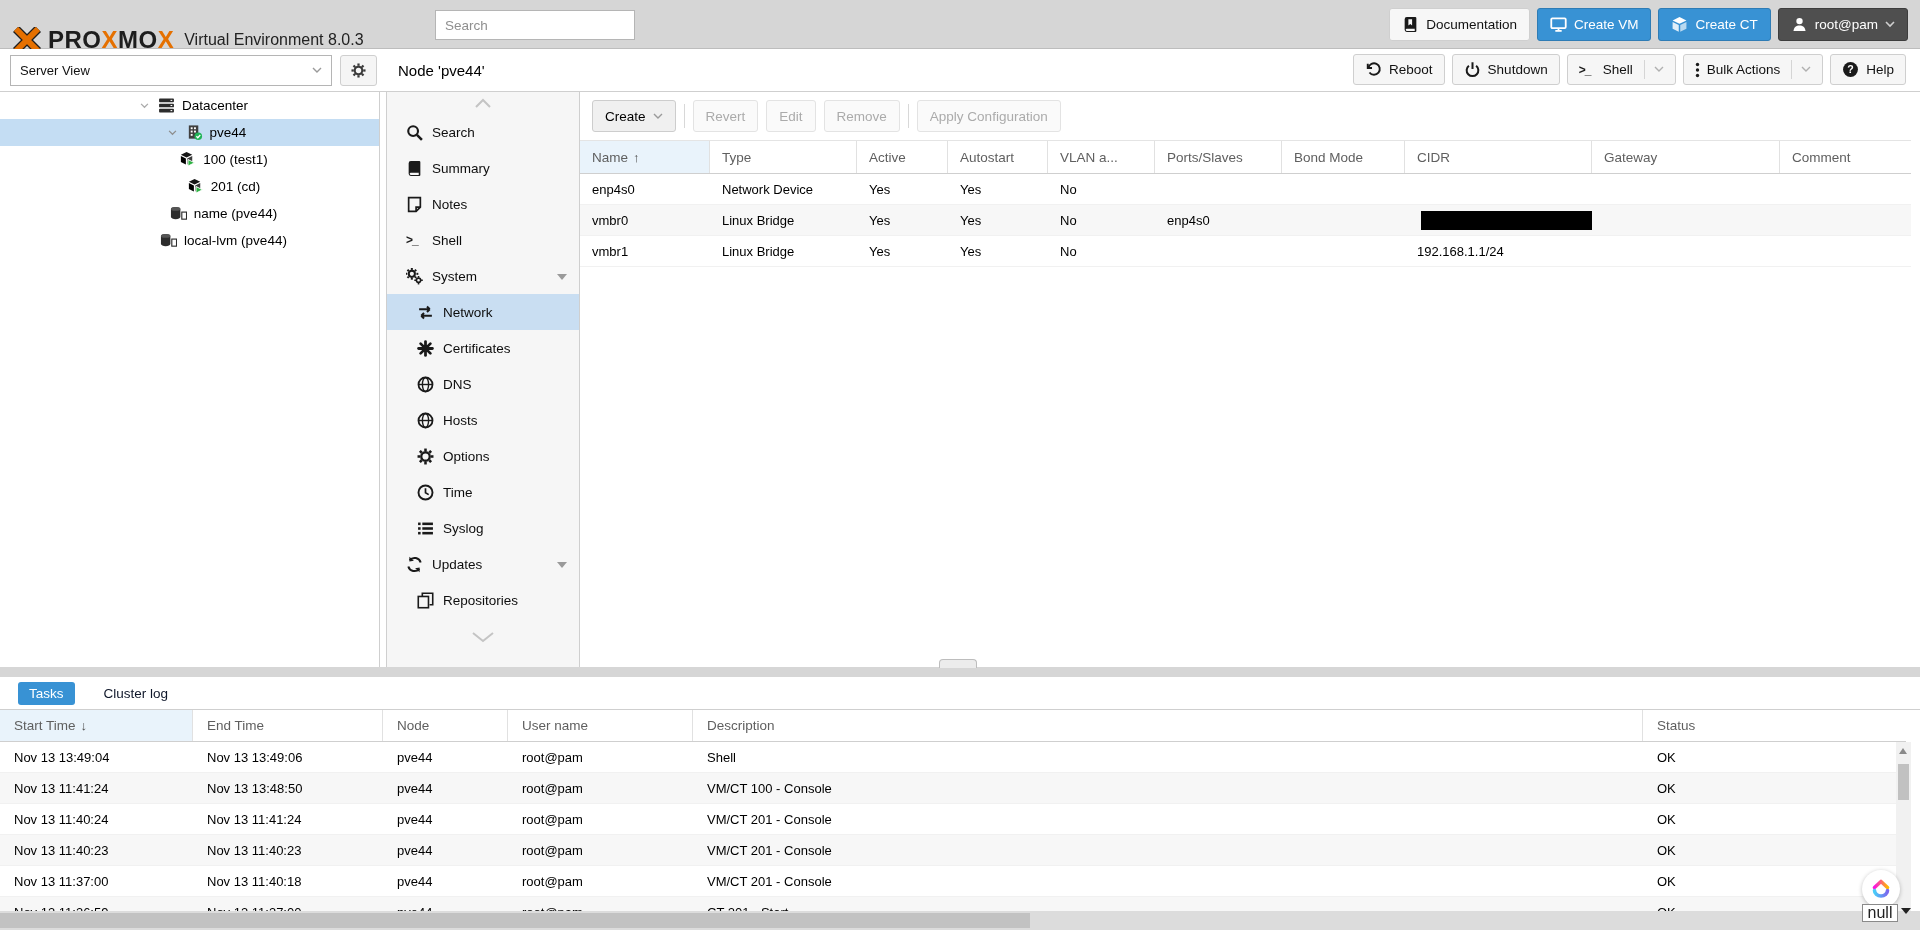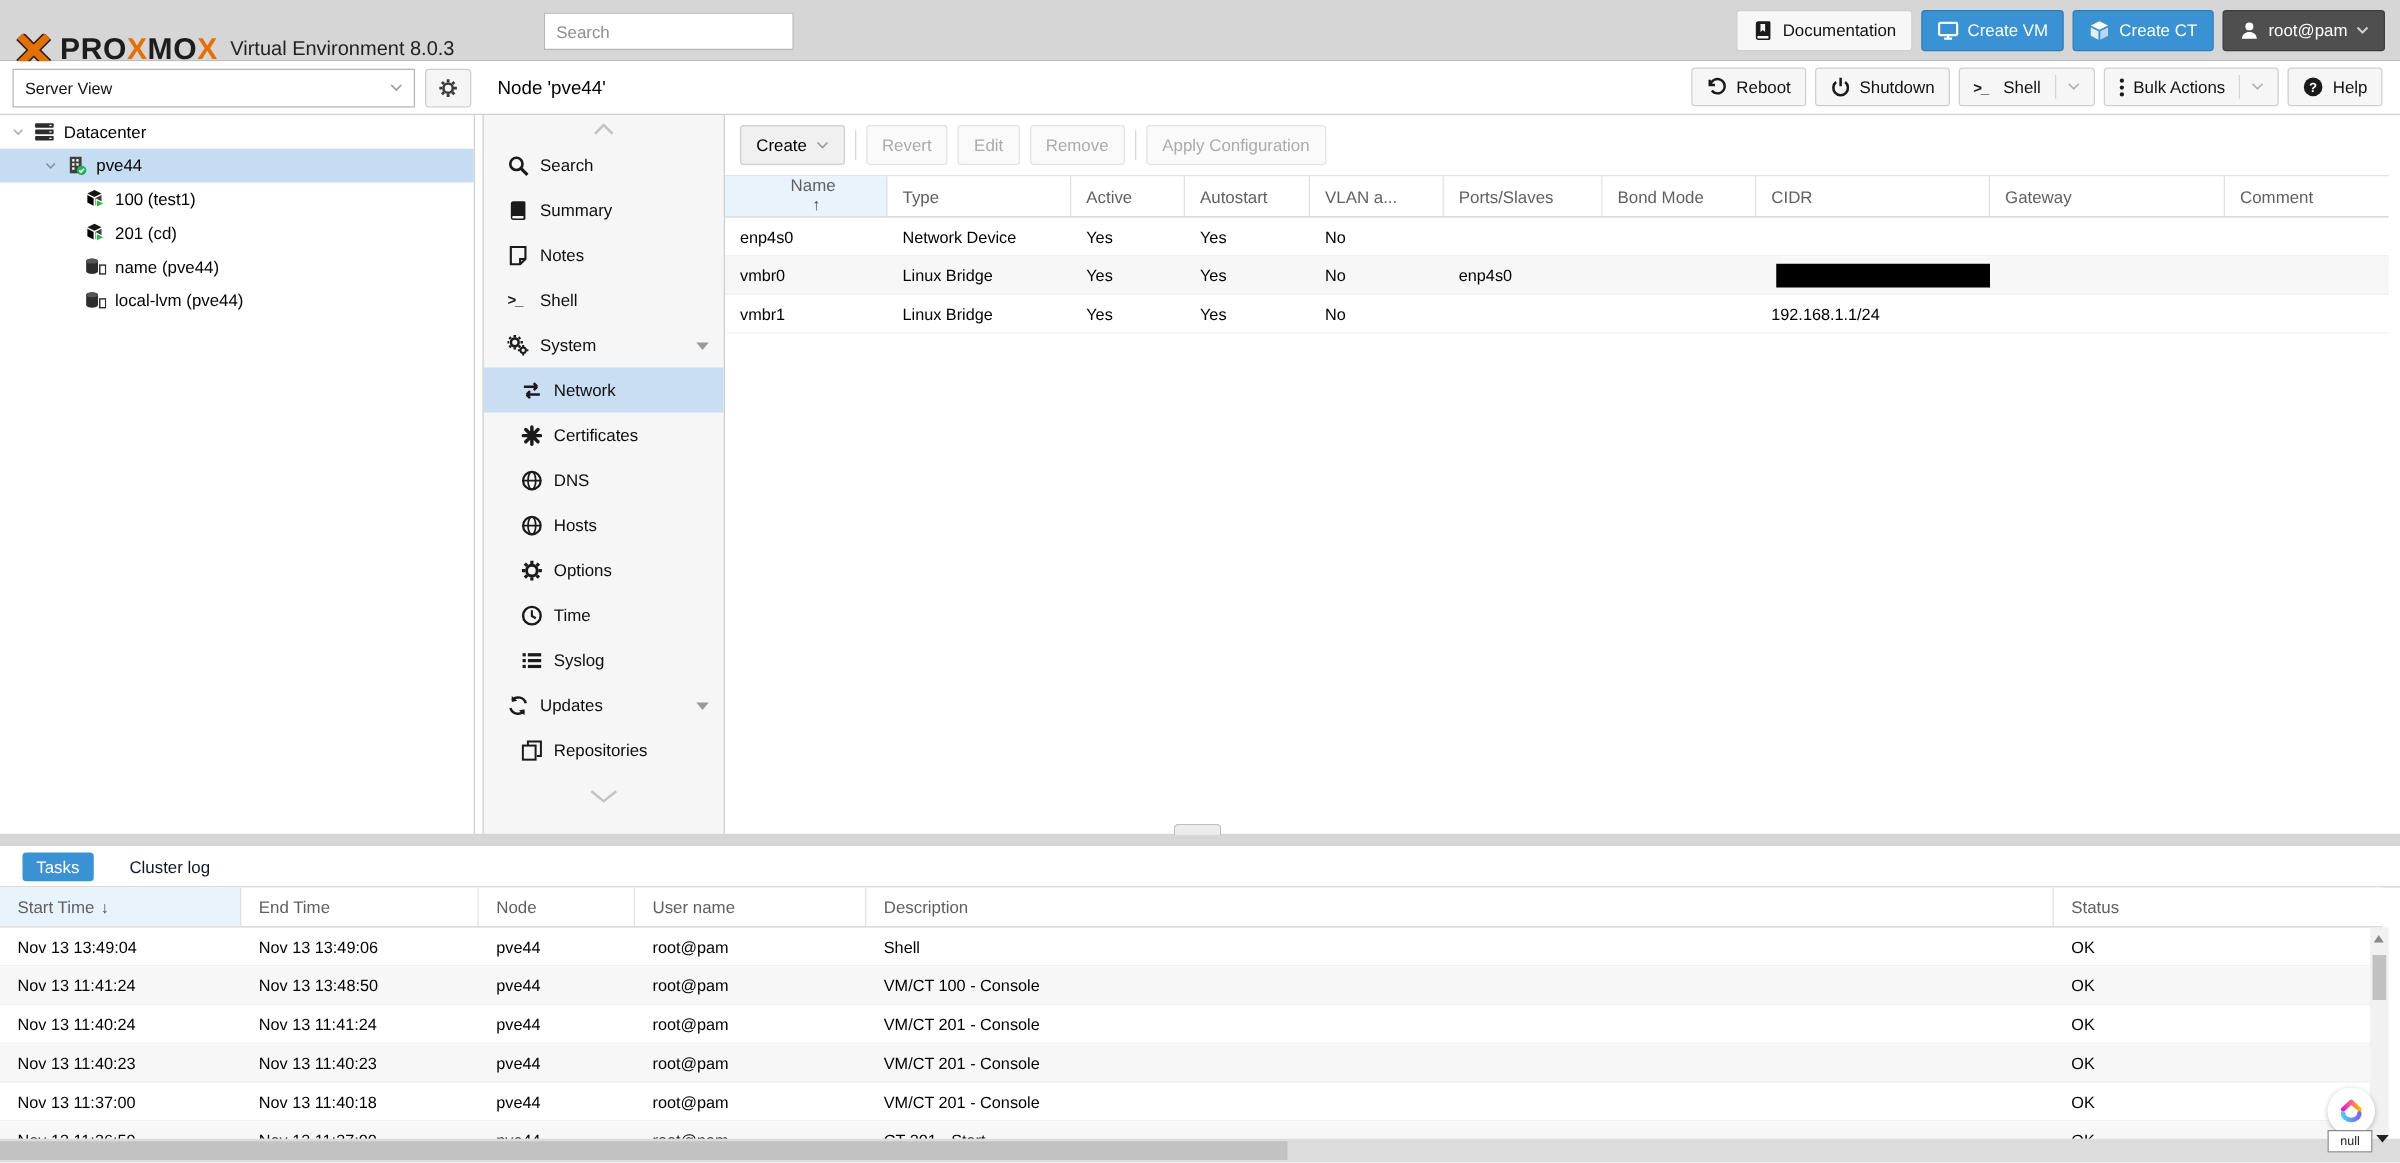--- a/index.html
+++ b/index.html
@@ -25,21 +25,21 @@
   #subbar { position:absolute; left:0; top:49px; width:1920px; height:43px; background:#fff; border-bottom:1px solid #cfcfcf; }
   #viewselect { position:absolute; left:10px; top:6px; width:322px; height:31px; border:1px solid #b5b5b5; background:#fff; display:flex; align-items:center; justify-content:space-between; padding:0 9px; color:#111; cursor:pointer; }
   #gearbtn { position:absolute; left:340px; top:6px; width:37px; height:31px; border:1px solid #cfcfcf; background:#f5f5f5; border-radius:3px; display:flex; align-items:center; justify-content:center; cursor:pointer; }
   #nodetitle { position:absolute; left:398px; top:0; height:43px; display:flex; align-items:center; font-size:15px; color:#000; }
   #subright { position:absolute; right:14px; top:5px; display:flex; gap:7px; }
   .sbtn { height:31px; display:flex; align-items:center; gap:7px; padding:0 11px; background:#f6f6f6; border:1px solid #cfcfcf; border-radius:3px; font-size:13.5px; color:#111; cursor:pointer; }
   .sbtn .split { width:1px; height:19px; background:#d5d5d5; margin:0 2px 0 4px; }
 
   
   #treepanel { position:absolute; left:0; top:92px; width:380px; height:575px; background:#fff; border-right:1px solid #cfcfcf; overflow:hidden; }
-  .trow { height:27px; display:flex; align-items:center; gap:7px; cursor:pointer; white-space:nowrap; }
+  .trow { height:27px; display:flex; align-items:center; gap:7px; cursor:pointer; white-space:nowrap;justify-content:center; }
   .trow.sel { background:#c4ddf3; }
   .texp { width:12px; display:flex; justify-content:center; color:#a9a9a9; }
   .tlabel { font-size:13.5px; color:#000; }
 
   
   #navpanel { position:absolute; left:386px; top:92px; width:194px; height:575px; background:#f6f6f6; border-left:1px solid #cfcfcf; border-right:1px solid #cfcfcf; overflow:hidden; }
   .navscroll { height:22px; display:flex; align-items:center; justify-content:center; color:#bdbdbd; }
   .navitem { height:36px; display:flex; align-items:center; gap:9px; padding-left:19px; font-size:13.5px; color:#0d0d0d; cursor:pointer; position:relative; }
   .navitem.sub { padding-left:30px; }
   .navitem.sel { background:#c9def2; }
@@ -50,21 +50,21 @@
   
   #content { position:absolute; left:580px; top:92px; width:1340px; height:575px; background:#fff; overflow:hidden; }
   #toolbar { position:absolute; left:12px; top:8px; display:flex; align-items:center; gap:8px; }
   .cbtn { height:32px; display:flex; align-items:center; gap:7px; padding:0 12px; border-radius:3px; font-size:13.5px; }
   .cbtn.on { background:#f0f0f0; border:1px solid #cdcdcd; color:#000; cursor:pointer; }
   .cbtn.off { background:#fafafa; border:1px solid #e3e3e3; color:#ababab; }
   .tsep { width:1px; height:24px; background:#d8d8d8; }
   #nettable { position:absolute; left:0; top:48px; width:1331px; }
   .nhead { display:flex; height:34px; border-top:1px solid #e4e4e4; border-bottom:1px solid #cfcfcf; }
   .nhead .hc { display:flex; align-items:center; padding-left:12px; color:#5f5f5f; font-size:13.5px; border-right:1px solid #e1e1e1; cursor:pointer; }
-  .nhead .hc.sorted { background:#e9f3fb;flex-direction:column; }
+  .nhead .hc.sorted { background:#e9f3fb; }
   .sortarrow { margin-left:5px; color:#4a4a4a; font-size:13px; }
   .nrow { display:flex; height:31px; border-bottom:1px solid #f1f1f1; cursor:pointer; }
   .nrow.alt { background:#f7f7f7; }
   .nrow .rc { display:flex; align-items:center; padding-left:12px; color:#000; overflow:hidden; white-space:nowrap; }
   .c0{width:130px}.c1{width:147px}.c2{width:91px}.c3{width:100px}.c4{width:107px}.c5{width:127px}.c6{width:123px}.c7{width:187px}.c8{width:188px}.c9{width:131px}
   .redact { width:308px; height:19px; background:#000; margin-left:4px; }
   .c7.rc { overflow:visible; }
 
   
   #splitter { position:absolute; left:0; top:667px; width:1920px; height:10px; background:#d6d6d6; }
@@ -86,21 +86,21 @@
 
   
   #vscroll { position:absolute; left:1896px; top:742px; width:15px; height:169px; background:#f1f1f1; }
   #vscroll .arrow { position:absolute; left:3px; top:6px; width:0; height:0; border-left:4.5px solid transparent; border-right:4.5px solid transparent; border-bottom:6px solid #8a8a8a; cursor:pointer; }
   #vscroll .thumb { position:absolute; left:2px; top:22px; width:11px; height:36px; background:#c1c1c1; cursor:pointer; }
   #hscroll { position:absolute; left:0; top:911px; width:1920px; height:19px; background:#dcdcdc; }
   #hscroll .thumb { position:absolute; left:0; top:2px; width:1030px; height:15px; background:#c2c2c2; cursor:pointer; }
 
   
   #clickup { position:absolute; left:1862px; top:870px; width:38px; height:38px; background:#fff; border-radius:50%; box-shadow:0 1px 4px rgba(0,0,0,.25); display:flex; align-items:center; justify-content:center; cursor:pointer; }
-  #nullbox { position:absolute; left:1862px; top:904px; width:36px; height:18px; background:#fff; border:1px solid #8a8a8a; color:#222; font-size:10px; display:flex; align-items:center; justify-content:center; }
+  #nullbox { position:absolute; left:1862px; top:904px; width:36px; height:18px; background:#fff; border:1px solid #8a8a8a; color:#222; font-size:16px; display:flex; align-items:center; justify-content:center; }
   #nulltri { position:absolute; left:1901px; top:908px; width:0; height:0; border-left:5px solid transparent; border-right:5px solid transparent; border-top:6px solid #222; }
 </style>
 </head>
 <body>
 
 <div id="topbar">
   <div id="logo">
     <svg width="30" height="26" viewBox="0 0 30 26">
       <g stroke="#1d1d1d" stroke-width="8.5">
           <line x1="4" y1="2" x2="26" y2="24"></line>

